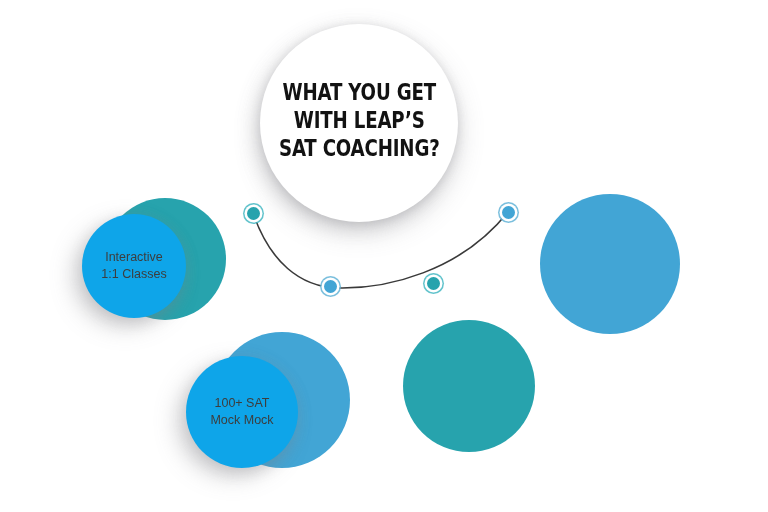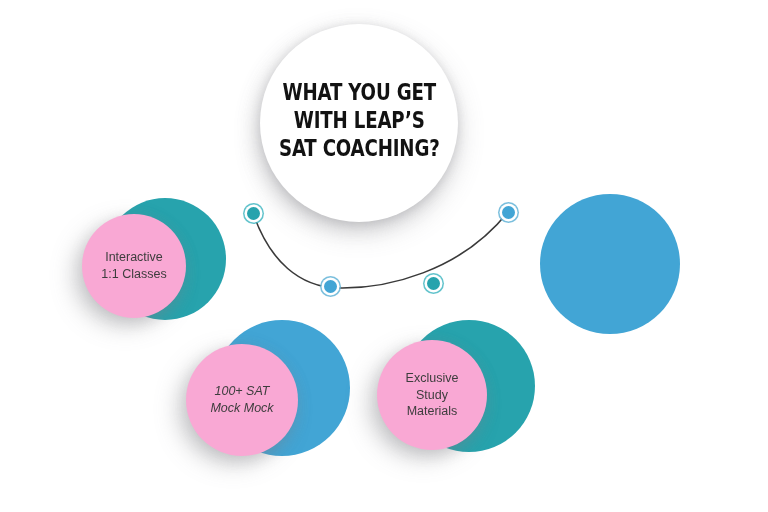--- a/index.html
+++ b/index.html
@@ -86,21 +86,21 @@
     position: absolute;
     border-radius: 50%;
     z-index: 1;
   }
   .node-disc.teal { background: #27a3ad; }
   .node-disc.blue { background: #42a5d5; }
 
   .node-bubble {
     position: absolute;
     border-radius: 50%;
-    background: #f9a8d4;
+    background: #0ea5e9;
     display: flex;
     align-items: center;
     justify-content: center;
     z-index: 3;
     box-shadow:
       -9px 9px 22px rgba(120,120,125,0.34),
       0 4px 14px rgba(130,130,135,0.22);
   }
   .node-label {
     text-align: center;
@@ -117,21 +117,21 @@
   #node-interactive { left: 70px; top: 196px; width: 150px; height: 150px; }
   #node-interactive .node-disc   { left: 26px;  top: 2px;  width: 122px; height: 122px; }
   #node-interactive .node-bubble { left: 4px;   top: 18px; width: 104px; height: 104px; }
 
   
   #node-feedback { left: 500px; top: 192px; width: 180px; height: 185px; }
   #node-feedback .node-disc   { left: 32px; top: 2px;  width: 140px; height: 140px; }
   #node-feedback .node-bubble { left: 6px;  top: 28px; width: 116px; height: 116px; }
 
   
-  #node-mocktests { left: 172px; top: 318px; width: 175px; height: 165px; font-style: italic; }
+  #node-mocktests { left: 172px; top: 330px; width: 175px; height: 165px; }
   #node-mocktests .node-disc   { left: 34px; top: 2px;  width: 136px; height: 136px; }
   #node-mocktests .node-bubble { left: 6px;  top: 26px; width: 112px; height: 112px; }
 
   
   #node-materials { left: 365px; top: 318px; width: 175px; height: 160px; }
   #node-materials .node-disc   { left: 30px; top: 2px;  width: 132px; height: 132px; }
   #node-materials .node-bubble { left: 4px;  top: 22px; width: 110px; height: 110px; }
 </style>
 </head>
 <body>
@@ -174,22 +174,15 @@
     <div class="node-bubble">
       <div class="node-label" style="color: rgb(61, 61, 61);">
         <span>100+ SAT</span>
         <span>Mock Mock</span>
       </div>
     </div>
   </div>
 
   <div class="node" id="node-materials">
     <div class="node-disc teal" style="background: rgb(39, 163, 173);"></div>
-    <div class="node-bubble">
-      <div class="node-label" style="color: rgb(61, 61, 61);">
-        <span>Exclusive</span>
-        <span>Study</span>
-        <span>Materials</span>
-      </div>
-    </div>
   </div>
 
 </div>
 
 </body></html>

